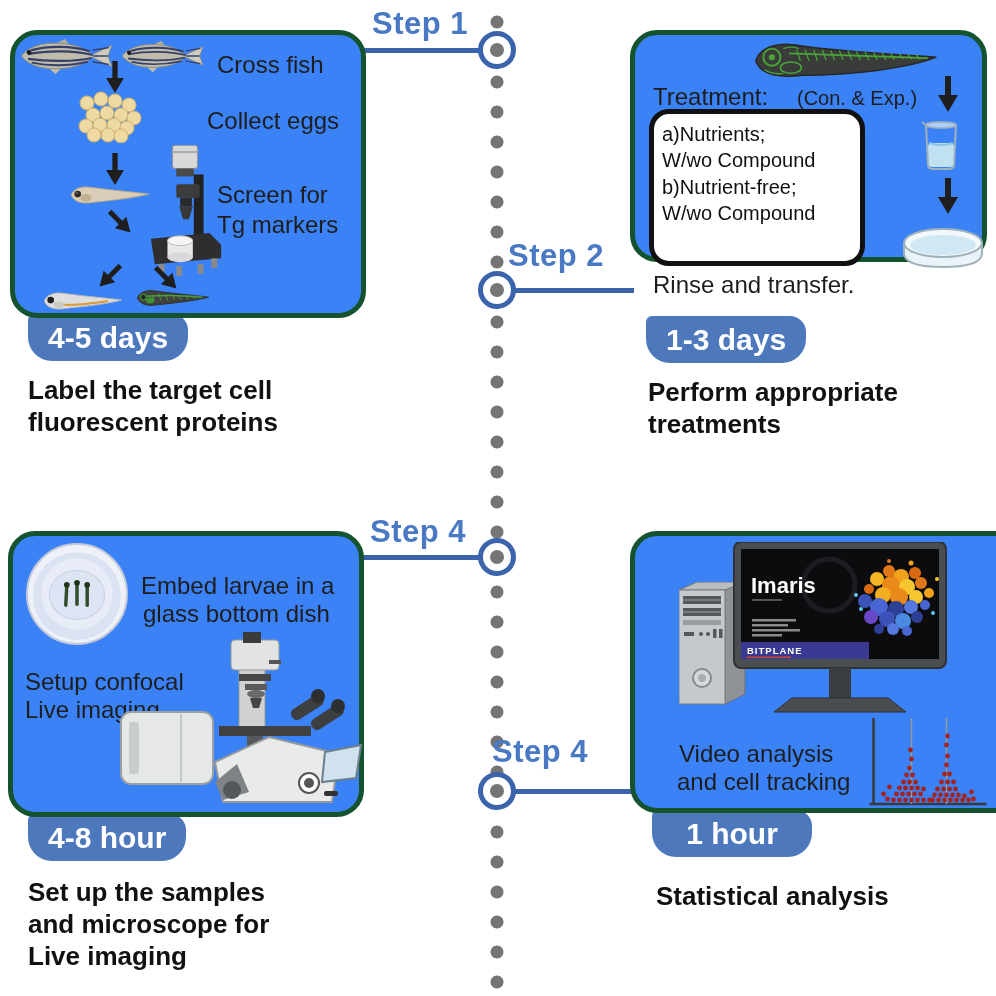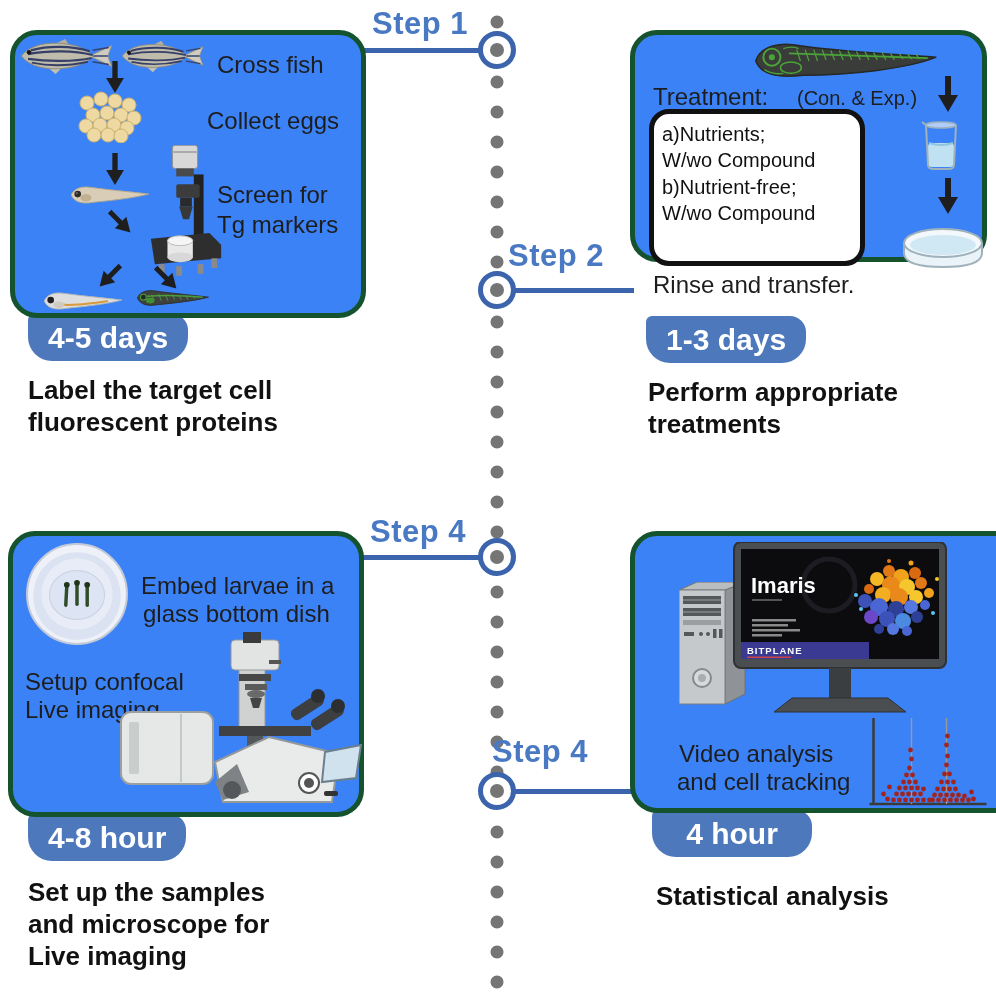--- a/index.html
+++ b/index.html
@@ -56,21 +56,21 @@
     </div>
 
   <div class="step-label" style="left:372px;top:6px;">Step 1</div>
   <div class="step-label" style="left:508px;top:238px;">Step 2</div>
   <div class="step-label" style="left:370px;top:514px;">Step 4</div>
   <div class="step-label" style="left:492px;top:734px;">Step 4</div>
 
   <div class="badge" style="left:28px;top:314px;">4-5 days</div>
   <div class="badge" style="left:646px;top:316px;">1-3 days</div>
   <div class="badge" style="left:28px;top:814px;">4-8 hour</div>
-  <div class="badge" style="left:652px;top:810px;min-width:120px;">4 hour</div>
+  <div class="badge" style="left:652px;top:810px;min-width:120px;">1 hour</div>
 
   <div class="desc" style="left:28px;top:374px;">
     <div>Label the target cell</div>
     <div>fluorescent proteins</div>
   </div>
   <div class="desc" style="left:648px;top:376px;">
     <div>Perform appropriate</div>
     <div>treatments</div>
   </div>
   <div class="desc" style="left:28px;top:876px;">

